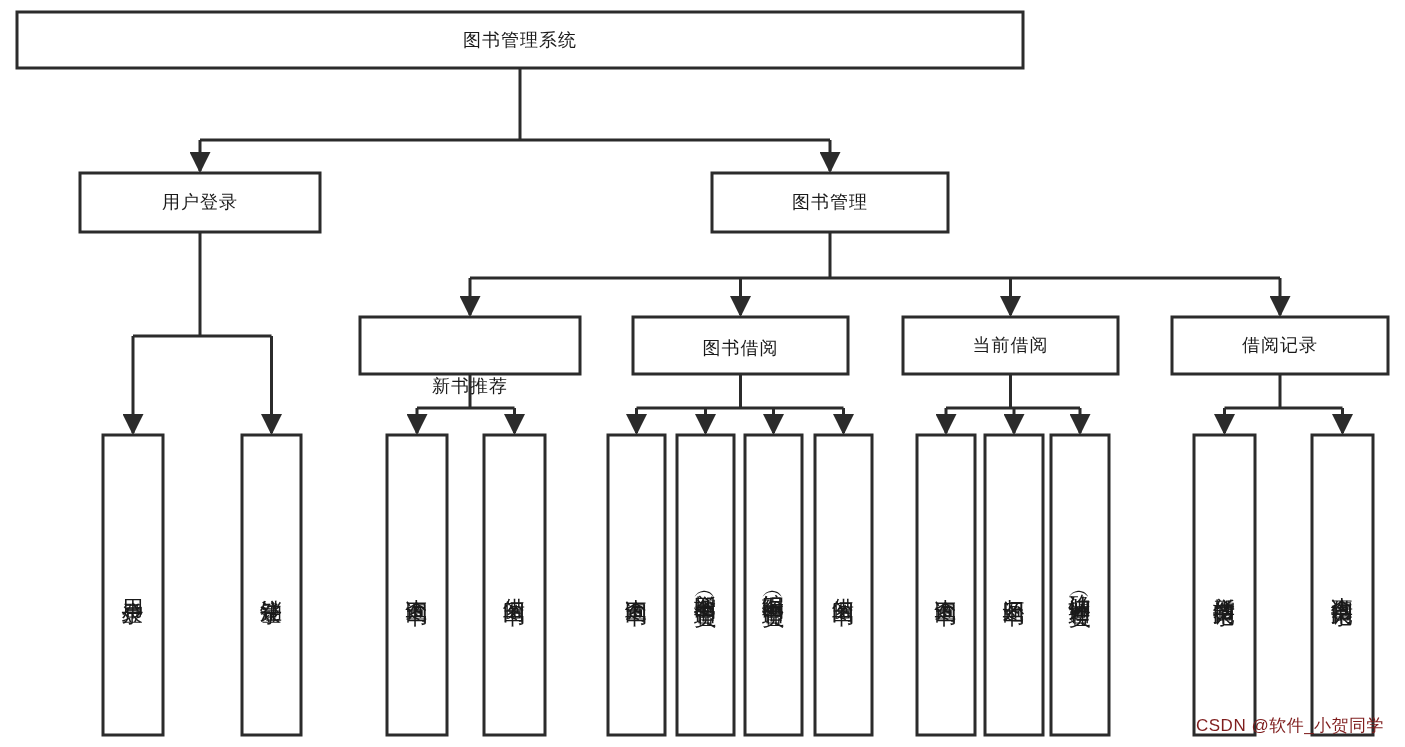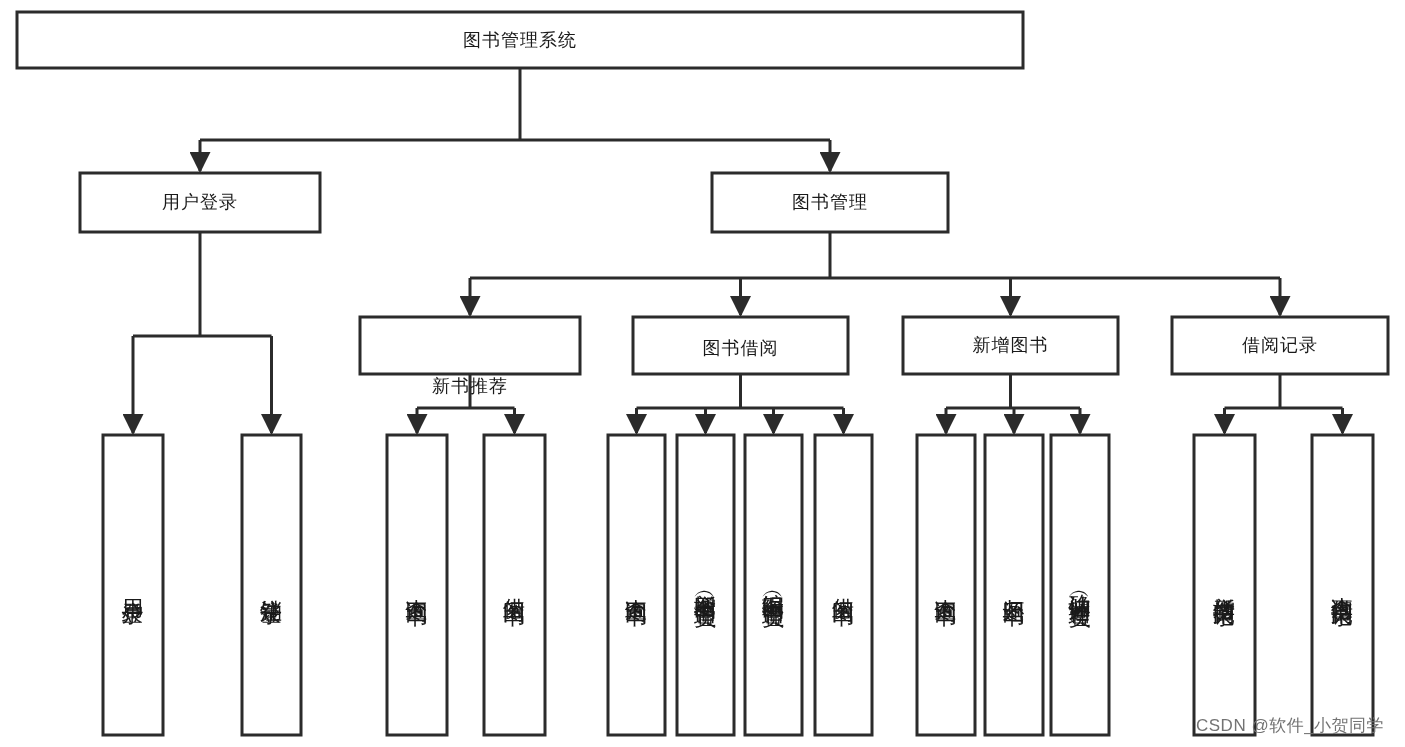--- a/index.html
+++ b/index.html
@@ -41,21 +41,21 @@
   .node-v {
     writing-mode: vertical-rl;
     text-orientation: upright;
     font-size: 22px;
     line-height: 1.32;
     letter-spacing: 2px;
     white-space: nowrap;
   }
   .watermark {
     position: absolute;
-    color: #737373;
+    color: #7f1d1d;
     font-size: 17px;
     letter-spacing: 0.5px;
     white-space: nowrap;
     user-select: none;
   }
 </style>
 </head>
 <body>
 
 <div id="canvas">
@@ -126,21 +126,21 @@
       </g>
   </svg>
 
   <div class="node-text node-h" style="left: 17px; top: 12px; width: 1006px; height: 56px;">图书管理系统</div>
 
   <div class="node-text node-h" style="left: 80px; top: 173px; width: 240px; height: 59px;">用户登录</div>
   <div class="node-text node-h" style="left: 712px; top: 173px; width: 236px; height: 59px;">图书管理</div>
 
   <div class="node-text node-h" style="left: 360px; top: 317px; width: 220px; height: 57px; margin-top: 41px;">新书推荐</div>
   <div class="node-text node-h" style="left: 633px; top: 317px; width: 215px; height: 62px;">图书借阅</div>
-  <div class="node-text node-h" style="left: 903px; top: 317px; width: 215px; height: 57px;">新增图书</div>
+  <div class="node-text node-h" style="left: 903px; top: 317px; width: 215px; height: 57px;">当前借阅</div>
   <div class="node-text node-h" style="left: 1172px; top: 317px; width: 216px; height: 57px;">借阅记录</div>
 
   <div class="node-text node-v" style="left: 103px; top: 435px; width: 60px; height: 300px;">用户登录</div>
   <div class="node-text node-v" style="left: 242px; top: 435px; width: 59px; height: 300px;">注销登录</div>
   <div class="node-text node-v" style="left: 387px; top: 435px; width: 60px; height: 300px;">查询图书</div>
   <div class="node-text node-v" style="left: 484px; top: 435px; width: 61px; height: 300px;">借阅图书</div>
   <div class="node-text node-v" style="left: 608px; top: 435px; width: 57px; height: 300px;">查询图书</div>
   <div class="node-text node-v" style="left: 677px; top: 435px; width: 57px; height: 300px;">新增图书（管理员）</div>
   <div class="node-text node-v" style="left: 745px; top: 435px; width: 57px; height: 300px;">编辑图书（管理员）</div>
   <div class="node-text node-v" style="left: 815px; top: 435px; width: 57px; height: 300px;">借阅图书</div>

